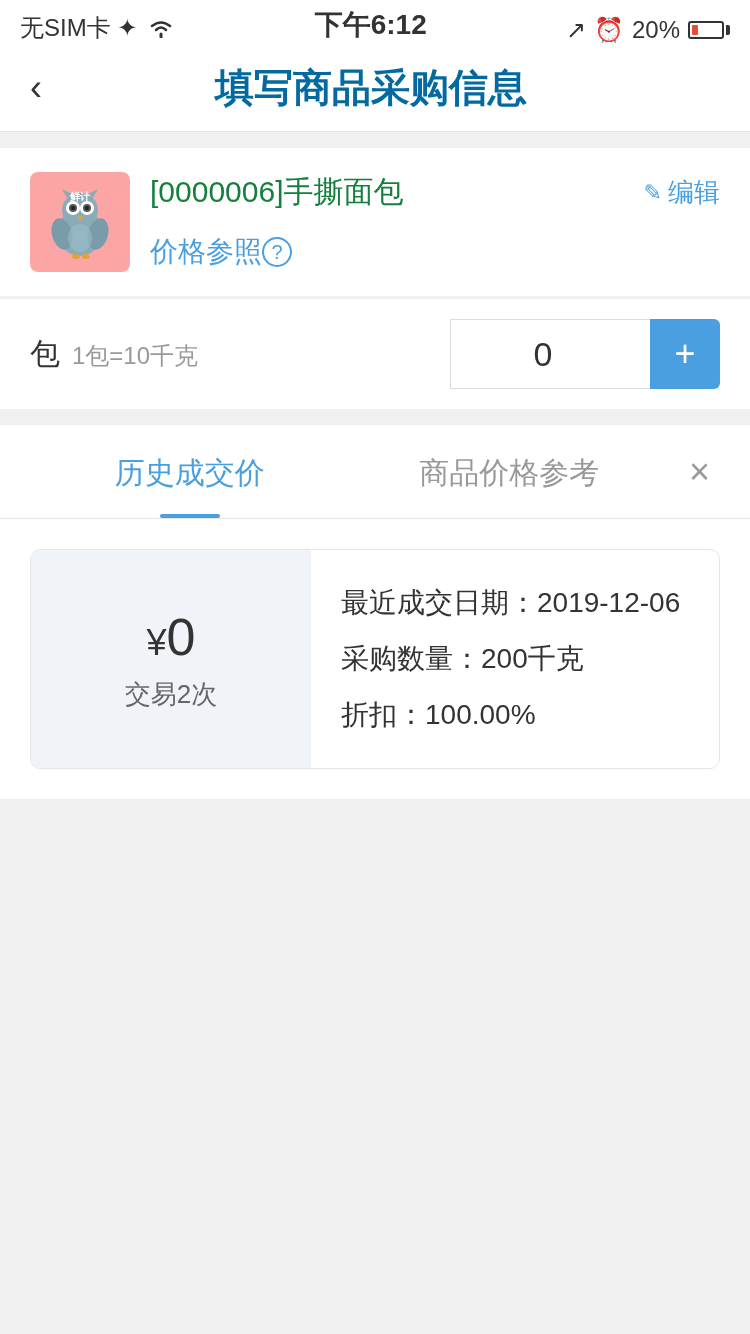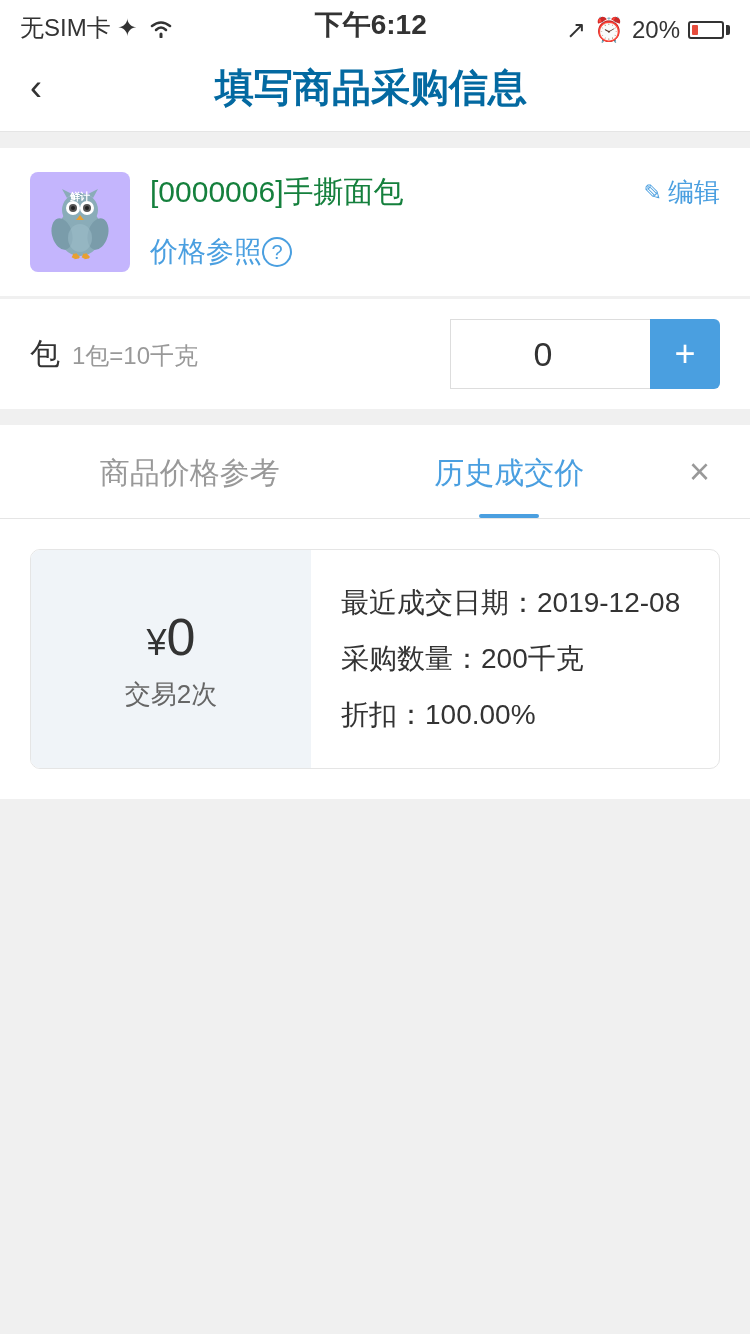--- a/index.html
+++ b/index.html
@@ -100,21 +100,21 @@
       margin-top: 16px;
     }
     .product-header {
       display: flex;
       align-items: flex-start;
       gap: 20px;
     }
     .product-thumbnail {
       width: 100px;
       height: 100px;
-      background: #c4b5fd;
+      background: #fca5a5;
       border-radius: 8px;
       display: flex;
       align-items: center;
       justify-content: center;
       flex-shrink: 0;
       overflow: hidden;
     }
     .product-info {
       flex: 1;
     }
@@ -433,36 +433,36 @@
     <span class="quantity-conversion">1包=10千克</span>
   </div>
   <div class="quantity-input-group">
     <input type="number" class="quantity-input" value="0" style="">
     <button class="quantity-plus">+</button>
   </div>
 </div>
 
 <div class="tabs-section">
   <div class="tabs-header">
+    <div class="tab-item active">历史成交价</div>
     <div class="tab-item">商品价格参考</div>
-    <div class="tab-item active">历史成交价</div>
     <span class="tabs-close">×</span>
   </div>
 
   <div class="tab-content">
     <div class="history-card">
       <div class="history-price-panel">
         <div class="history-price">
           <span class="history-price-symbol">¥</span><span>0</span>
         </div>
         <div class="history-count">交易2次</div>
       </div>
       <div class="history-details">
         <div class="history-detail-item">
-          <span>最近成交日期：</span><span>2019-12-08</span>
+          <span>最近成交日期：</span><span>2019-12-06</span>
         </div>
         <div class="history-detail-item">
           <span>采购数量：</span><span>200千克</span>
         </div>
         <div class="history-detail-item">
           <span>折扣：</span><span>100.00%</span>
         </div>
       </div>
     </div>
   </div>

